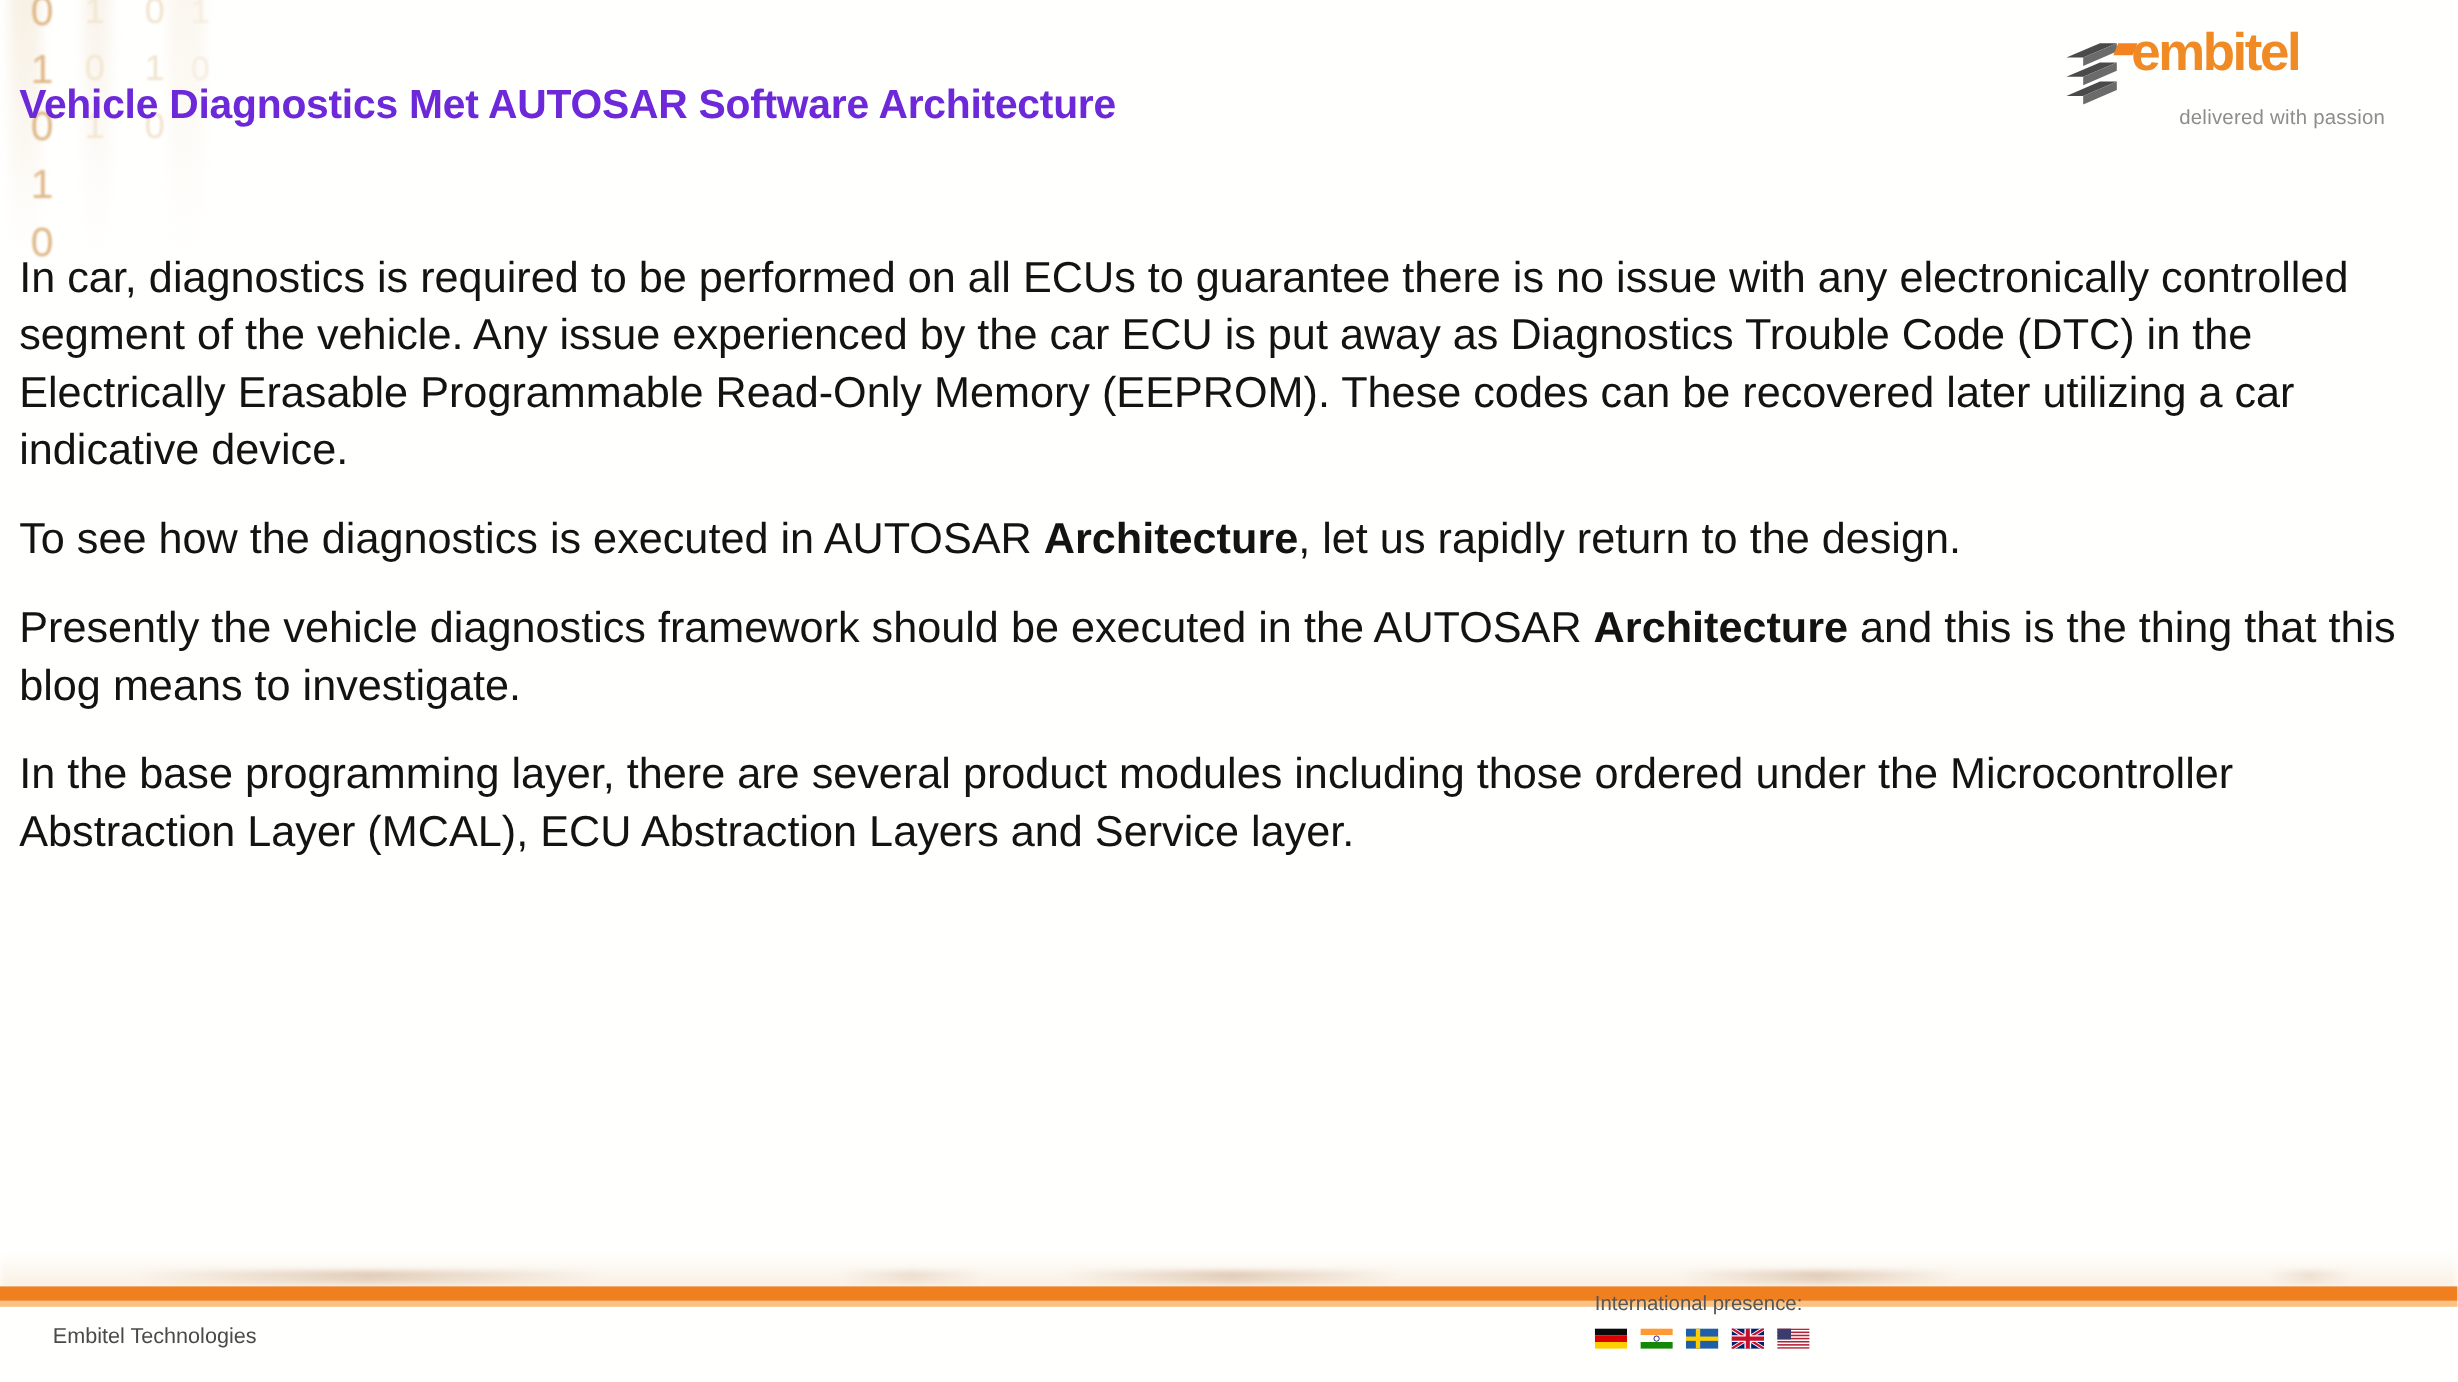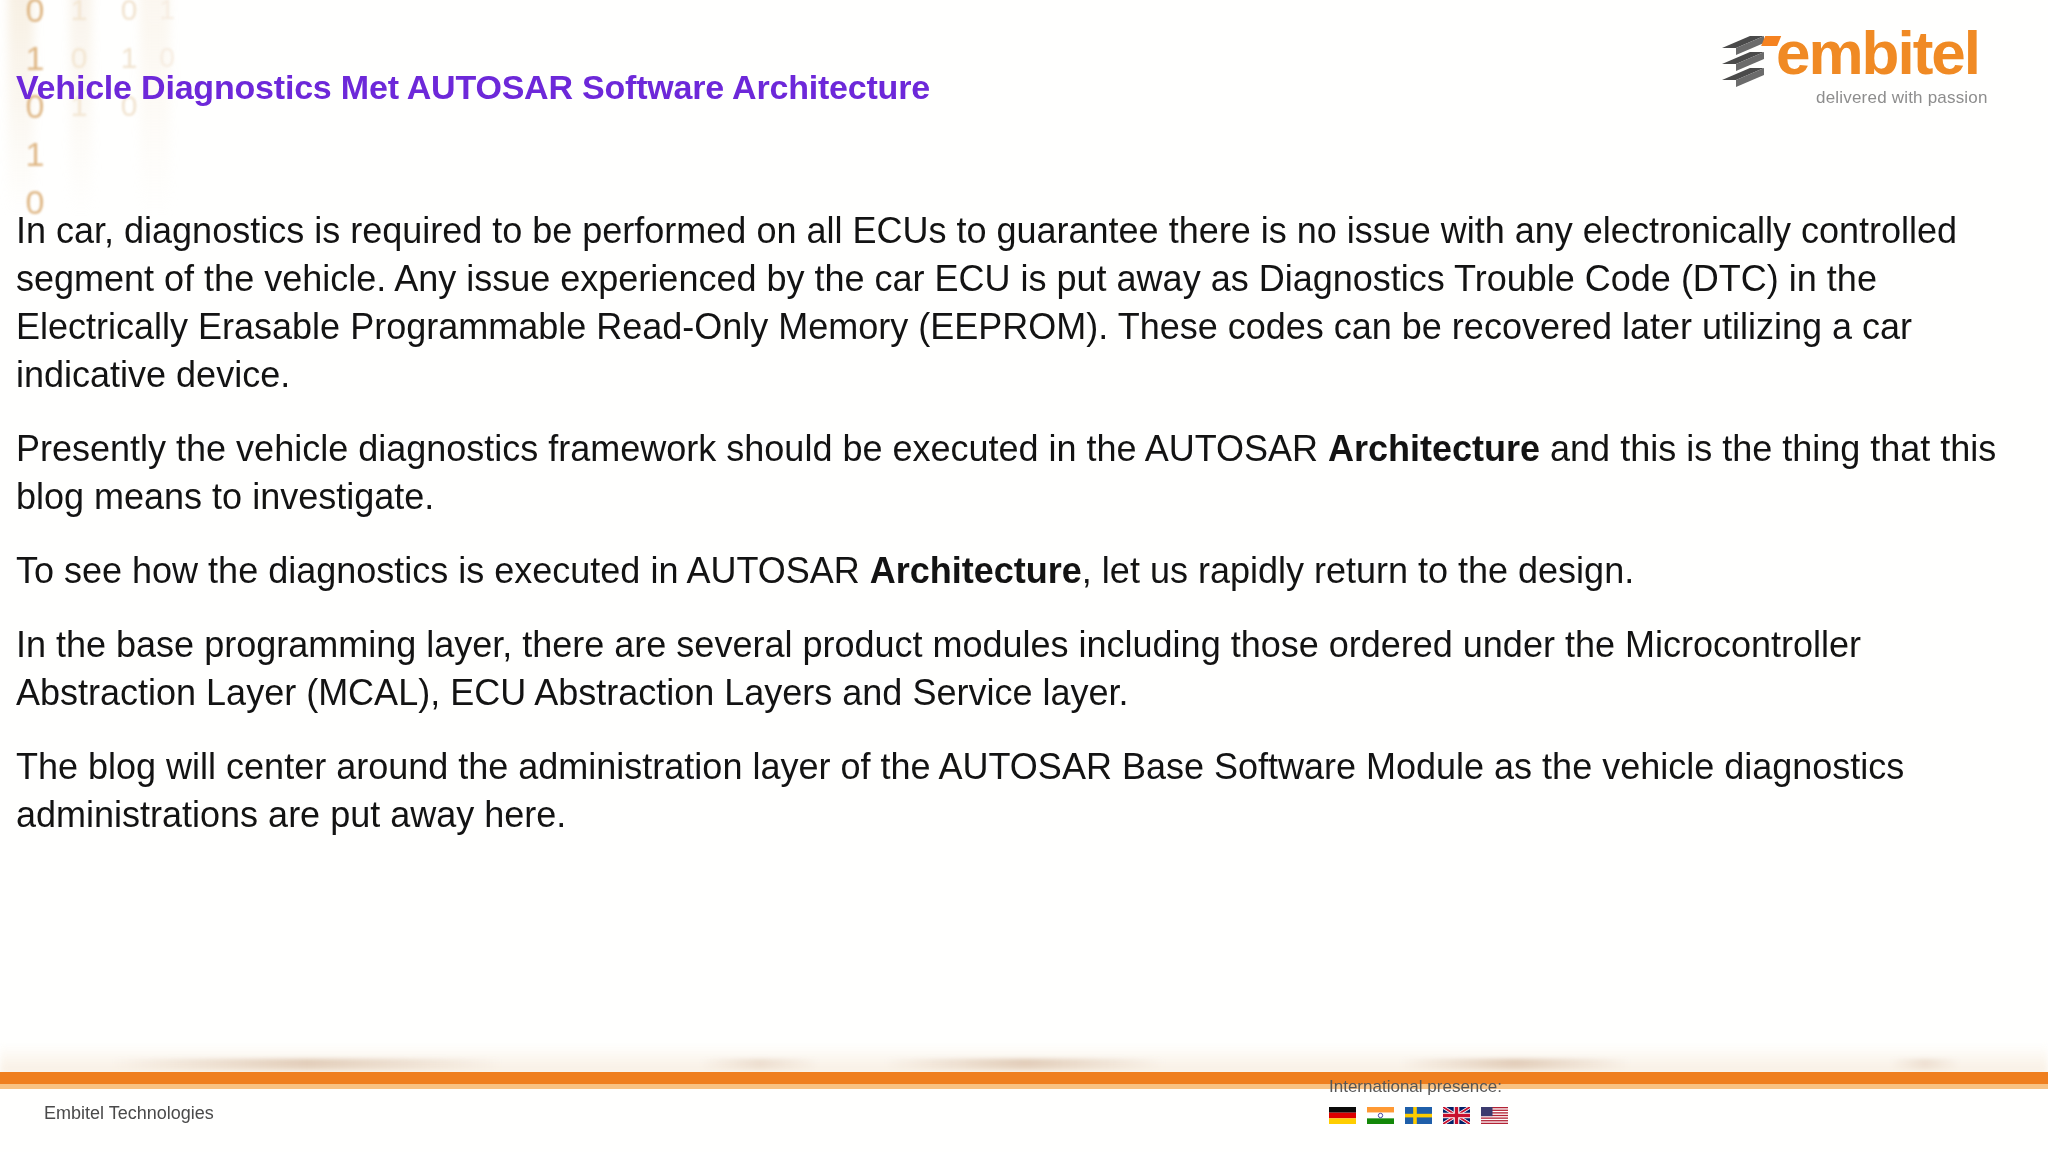--- a/index.html
+++ b/index.html
@@ -78,21 +78,21 @@
     position: absolute;
     left: 0;
     top: 6px;
     width: 62px;
     height: 56px;
   }
   .logo-word {
     position: absolute;
     left: 56px;
     top: -6px;
-    font-size: 62px;
+    font-size: 44px;
     font-weight: bold;
     color: #f08a24;
     letter-spacing: -2px;
     line-height: 1;
   }
   .logo-tag {
     position: absolute;
     left: 96px;
     top: 60px;
     font-size: 17px;
@@ -233,24 +233,23 @@
     <polygon points="16,30 44,18 44,25 16,37" fill="#6b6b6b"></polygon>
     <polygon points="2,46 30,34 44,34 16,46" fill="#4a4a4a"></polygon>
     <polygon points="16,46 44,34 44,41 16,53" fill="#6b6b6b"></polygon>
   </svg>
   <div class="logo-word">embitel</div>
   <div class="logo-tag">delivered with passion</div>
 </div>
 
 <div class="body-copy" id="body-content">
     <p><span>In car, diagnostics is required to be performed on all ECUs to guarantee there is no issue with any electronically controlled segment of the vehicle. Any issue experienced by the car ECU is put away as Diagnostics Trouble Code (DTC) in the Electrically Erasable Programmable Read-Only Memory (EEPROM). These codes can be recovered later utilizing a car indicative device.</span></p>
+    <p><span>To see how the diagnostics is executed in AUTOSAR </span><b>Architecture</b><span>, let us rapidly return to the design.</span></p>
     <p><span>Presently the vehicle diagnostics framework should be executed in the AUTOSAR </span><b>Architecture</b><span> and this is the thing that this blog means to investigate.</span></p>
-    <p><span>To see how the diagnostics is executed in AUTOSAR </span><b>Architecture</b><span>, let us rapidly return to the design.</span></p>
     <p><span>In the base programming layer, there are several product modules including those ordered under the Microcontroller Abstraction Layer (MCAL), ECU Abstraction Layers and Service layer.</span></p>
-    <p><span>The blog will center around the administration layer of the AUTOSAR Base Software Module as the vehicle diagnostics administrations are put away here.</span></p>
   </div>
 
 <div class="footer-watermark">
   <div class="fw-smear s1"></div>
   <div class="fw-smear s2"></div>
   <div class="fw-smear s3"></div>
   <div class="fw-smear s4"></div>
   <div class="fw-smear s5"></div>
   <div class="fw-wash"></div>
 </div>

